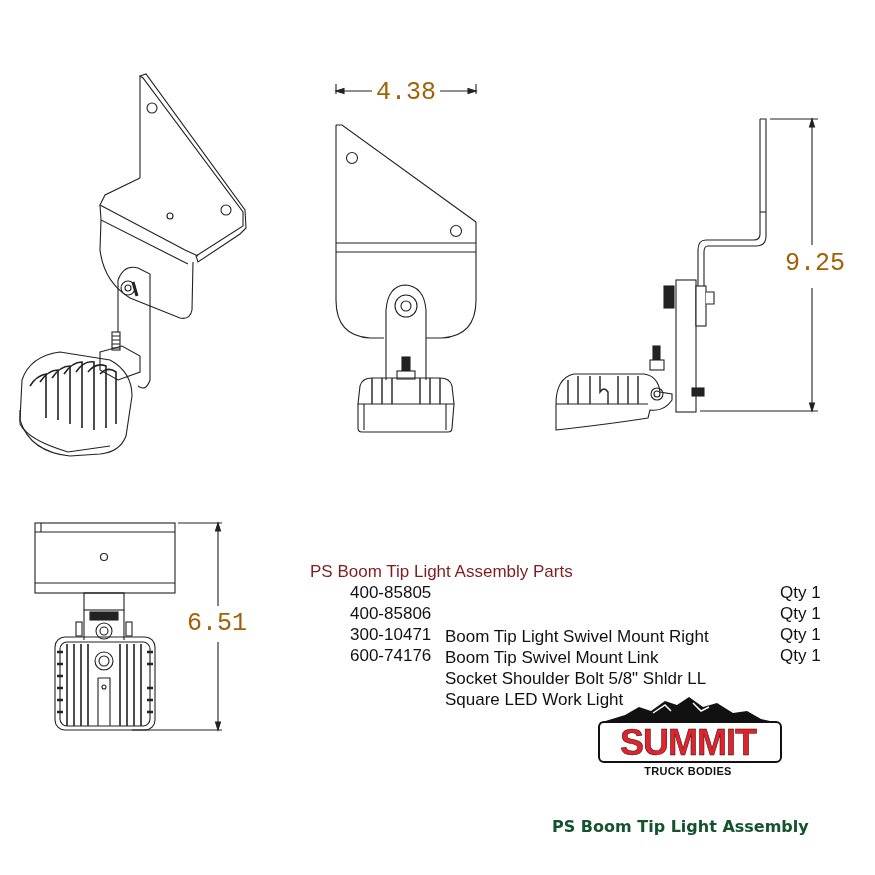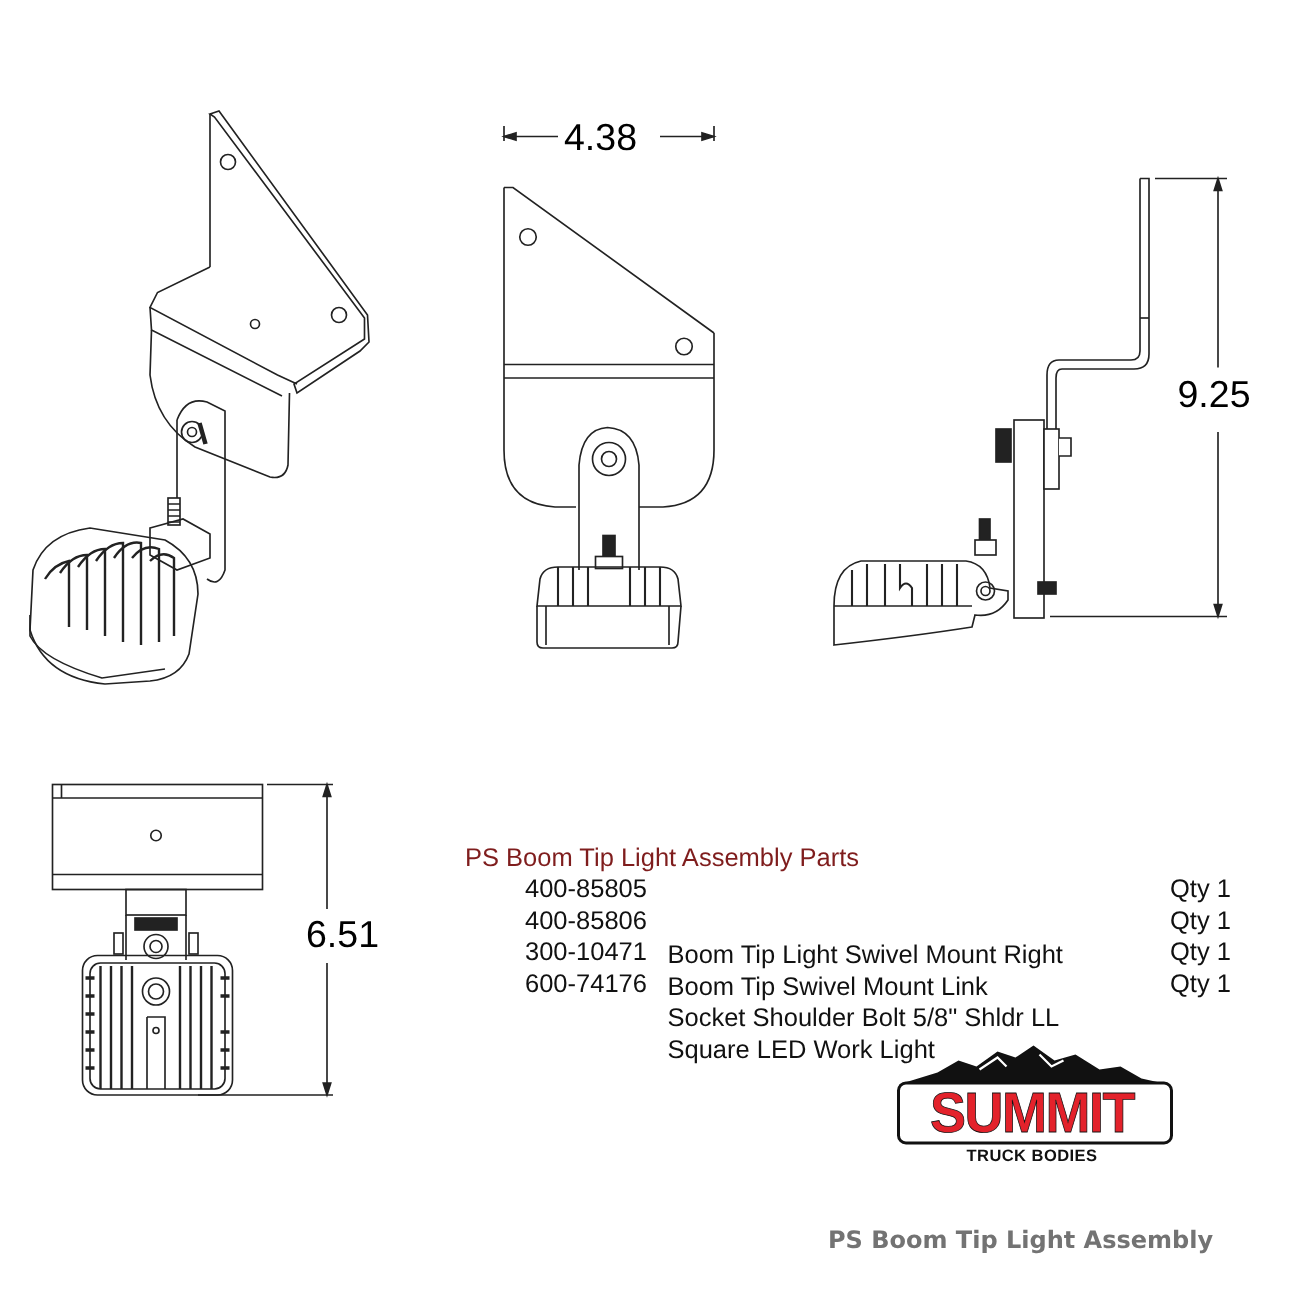--- a/index.html
+++ b/index.html
@@ -1,28 +1,28 @@
 <!DOCTYPE html>
 <html><head>
 <meta charset="utf-8">
 <style>
   html, body { margin:0; padding:0; background:#ffffff; }
   body { width:875px; height:875px; position:relative; overflow:hidden; font-family:"Liberation Sans", sans-serif; }
   svg { position:absolute; left:0; top:0; }
-  .dim { position:absolute; color:#000000; font-family:Liberation Sans, sans-serif; font-size:25px; line-height:1; background:#fff; padding:0 2px; }
+  .dim { position:absolute; color:#a16207; font-family:Liberation Mono, monospace; font-size:25px; line-height:1; background:#fff; padding:0 2px; }
   .parts-title { position:absolute; left:310px; top:562px; color:#7f1d1d; font-size:17px; white-space:nowrap; }
   .parts-row { position:absolute; left:310px; font-size:17px; color:#111; white-space:nowrap; height:21px; }
   .parts-row .pn { position:absolute; left:0;margin-left:40px; }
   .parts-row .desc { position:absolute; left:135px;margin-top:44px; }
   .parts-row .qty { position:absolute; left:470px; }
   .logo { position:absolute; left:595px; top:693px; width:190px; height:90px; }
   .logo-box { position:absolute; left:3px; top:28px; width:180px; height:38px; border:2.5px solid #111; border-radius:6px; background:#fff; }
   .logo-word { position:absolute; left:0; top:28px; width:186px; text-align:center; font-family:"Liberation Sans", sans-serif; font-weight:bold; font-size:36px; color:#e3222b; letter-spacing:-1px; line-height:42px; transform:scaleY(1.05); -webkit-text-stroke:0.5px #111; }
   .logo-sub { position:absolute; left:0; top:72px; width:186px; text-align:center; font-weight:bold; font-size:11px; color:#111; letter-spacing:0.3px; }
-  .footer-title { position:absolute; left:552px; top:817px; font-family:"DejaVu Sans", sans-serif; font-weight:bold; font-size:16px; color:#737373; white-space:nowrap; }
+  .footer-title { position:absolute; left:552px; top:817px; font-family:"DejaVu Sans", sans-serif; font-weight:bold; font-size:16px; color:#14532d; white-space:nowrap; }
 </style>
 </head>
 <body>
 
 <svg width="875" height="875" viewBox="0 0 875 875" fill="none" stroke="#222" stroke-width="1.1">
 
   <g>
 
     <path d="M140 76 L146 74 L245 210 L246 228 L240 234 L198 262 L196 256 L243 226 L243 212 L143 78 Z"></path>
     <path d="M140 76 L140 178"></path>
@@ -147,21 +147,21 @@
     </g>
     <circle cx="104" cy="661" r="9"></circle>
     <circle cx="104" cy="661" r="5"></circle>
     <path d="M98 678 L110 678 L110 726 M98 678 L98 726"></path>
     <circle cx="104" cy="687" r="2"></circle>
   </g>
 </svg>
 
 <div class="dim" style="left:374px; top:80px;">4.38</div>
 <div class="dim" style="left:783px; top:251px;">9.25</div>
-<div class="dim" style="left:202px; top:611px;">6.51</div>
+<div class="dim" style="left:185px; top:611px;">6.51</div>
 
 <div class="parts-title">PS Boom Tip Light Assembly Parts</div>
 
 <div class="parts-row" style="top:583px;">
   <span class="pn">400-85805</span>
   <span class="desc">Boom Tip Light Swivel Mount Right</span>
   <span class="qty">Qty 1</span>
 </div>
 <div class="parts-row" style="top:604px;">
   <span class="pn">400-85806</span>

